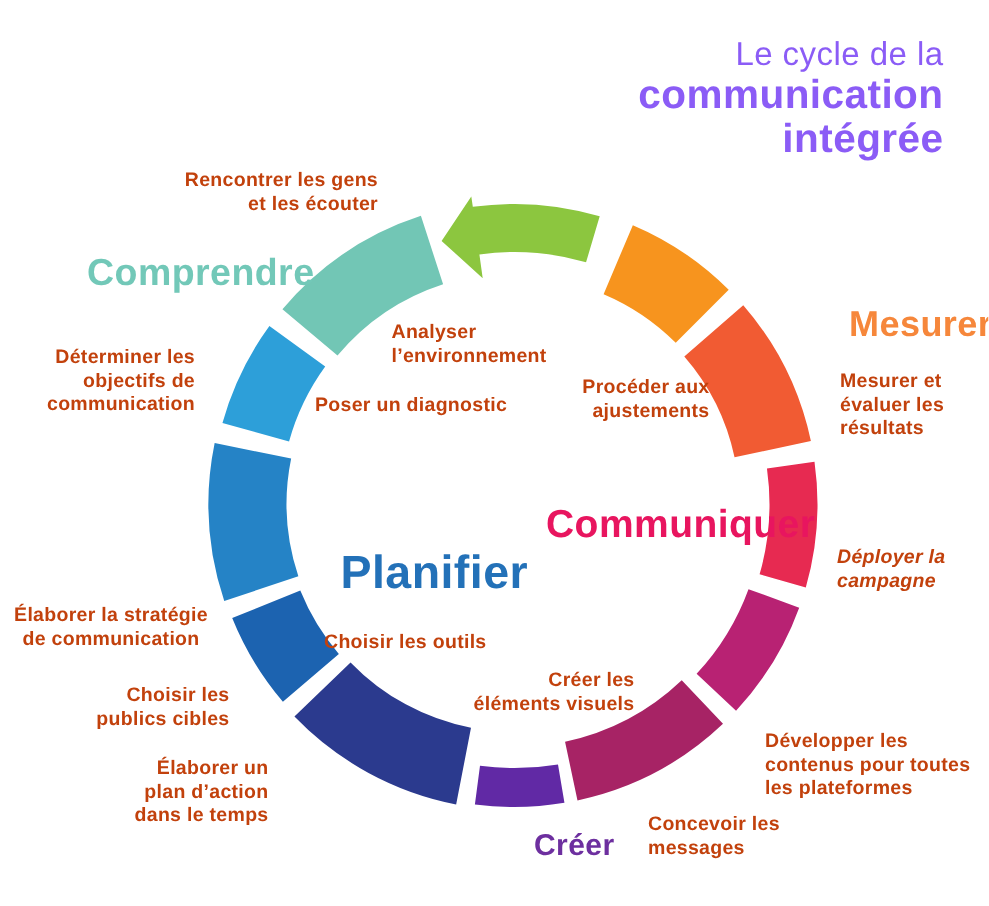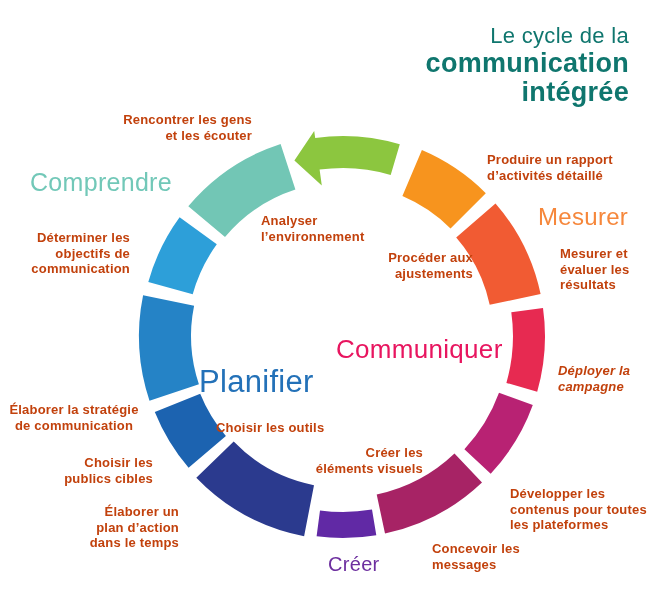--- a/index.html
+++ b/index.html
@@ -1,24 +1,24 @@
 <!DOCTYPE html>
 <html><head>
 <meta charset="utf-8">
 <style>
   html,body{margin:0;padding:0;background:#ffffff;}
   .canvas{
     position:relative;width:659px;height:604px;background:#ffffff;
     font-family:"Liberation Sans",sans-serif;overflow:hidden;
   }
   #ring-svg{position:absolute;left:0;top:0;}
-  .title{position:absolute;right:30px;top:22px;text-align:right;color:#0f766e;}
+  .title{position:absolute;right:30px;top:22px;text-align:right;color:#8b5cf6;}
   .title .t1{font-size:22px;line-height:27px;font-weight:normal;letter-spacing:.3px;}
   .title .t2{font-size:27px;line-height:29px;font-weight:bold;letter-spacing:.3px;}
-  .phase{position:absolute;font-weight:normal;letter-spacing:.3px;white-space:nowrap;}
+  .phase{position:absolute;font-weight:bold;letter-spacing:.3px;white-space:nowrap;margin-left:28px;}
   .step{
     position:absolute;white-space:pre-line;font-size:13px;font-weight:bold;
     color:#c2410c;line-height:15.5px;letter-spacing:.2px;
   }
   .ta-r{text-align:right;}
   .ta-c{text-align:center;}
 </style>
 </head>
 <body>
 
@@ -48,20 +48,21 @@
   <div class="phase" style="left: 30px; top: 168px; font-size: 25px; color: rgb(114, 200, 184);">Comprendre</div>
   <div class="phase" style="left: 538px; top: 203px; font-size: 24px; color: rgb(246, 135, 59);">Mesurer</div>
   <div class="phase" style="left: 336px; top: 334px; font-size: 26px; color: rgb(232, 21, 95);">Communiquer</div>
   <div class="phase" style="left: 199px; top: 364px; font-size: 31px; color: rgb(35, 113, 184);">Planifier</div>
   <div class="phase" style="left: 328px; top: 553px; font-size: 20px; color: rgb(109, 47, 159);">Créer</div>
 
   <div class="step ta-r" style="right:407px;top:112px;">Rencontrer les gens
 et les écouter</div>
   <div class="step" style="left:261px;top:213px;">Analyser
 l’environnement</div>
+  <div class="step" style="left:210px;top:262px;">Poser un diagnostic</div>
   <div class="step ta-r" style="right:529px;top:230px;">Déterminer les
 objectifs de
 communication</div>
   <div class="step ta-c" style="left:4px;width:140px;top:402px;">Élaborer la stratégie
 de communication</div>
   <div class="step ta-r" style="right:506px;top:455px;">Choisir les
 publics cibles</div>
   <div class="step ta-r" style="right:480px;top:504px;">Élaborer un
 plan d’action
 dans le temps</div>
@@ -71,18 +72,16 @@
   <div class="step" style="left:432px;top:541px;">Concevoir les
 messages</div>
   <div class="step" style="left:510px;top:486px;">Développer les
 contenus pour toutes
 les plateformes</div>
   <div class="step" style="left:558px;top:363px;font-style:italic;">Déployer la
 campagne</div>
   <div class="step" style="left:560px;top:246px;">Mesurer et
 évaluer les
 résultats</div>
-  <div class="step" style="left:487px;top:152px;">Produire un rapport
-d’activités détaillé</div>
   <div class="step ta-r" style="right:186px;top:250px;">Procéder aux
 ajustements</div>
 
 </div>
 
 </body></html>

